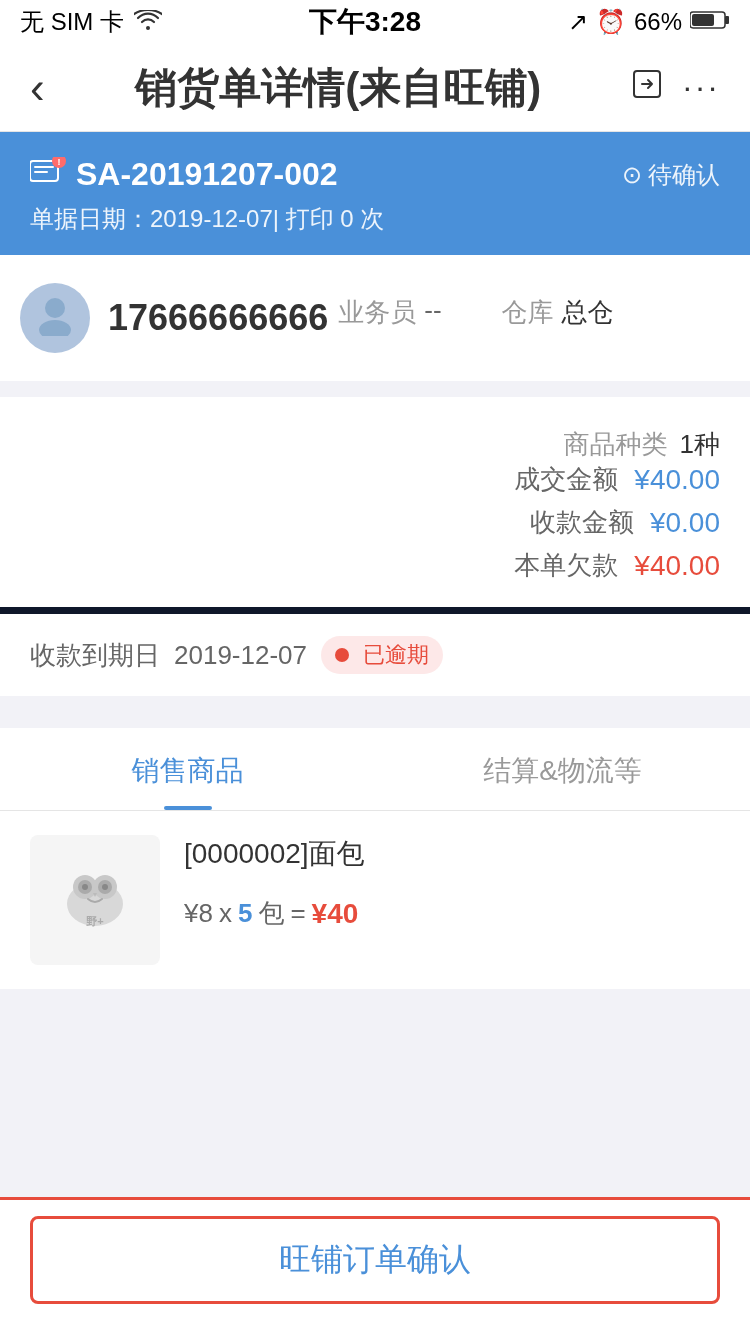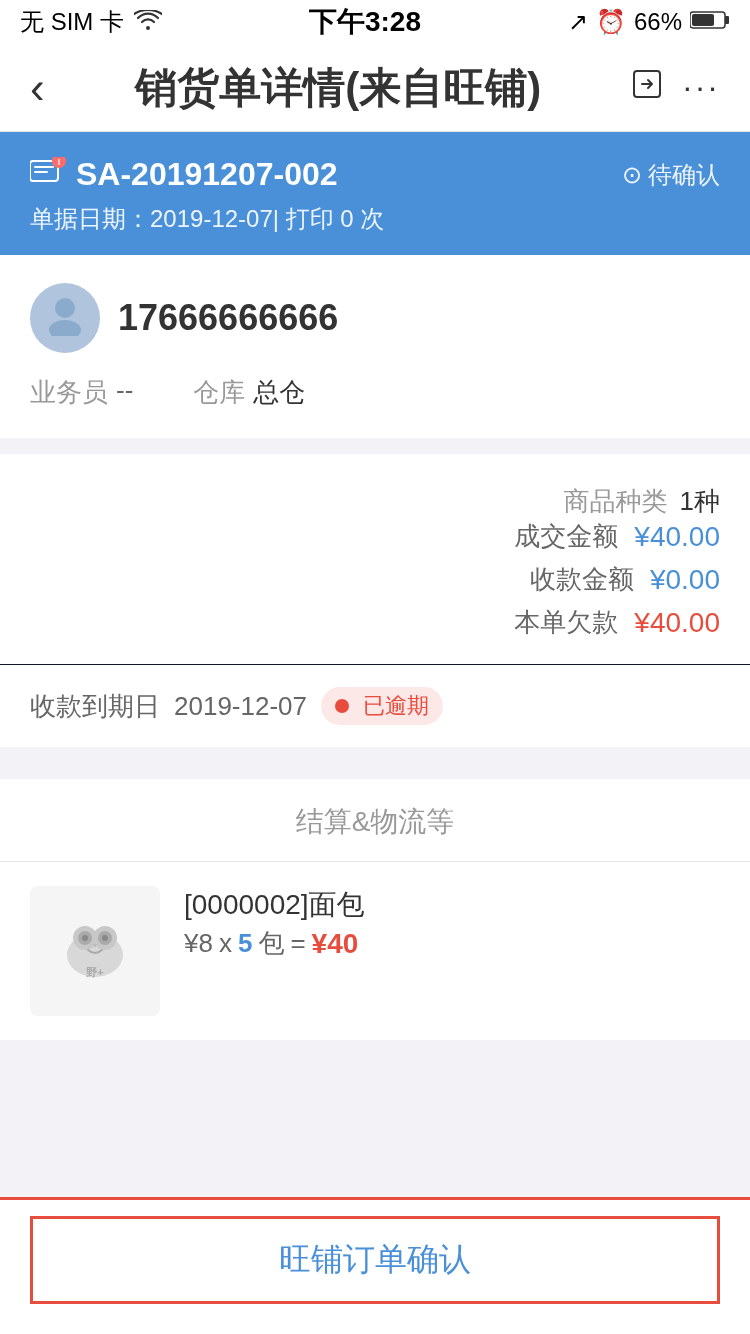--- a/index.html
+++ b/index.html
@@ -85,23 +85,23 @@
 
     
     .card {
       background: #fff;
       margin-bottom: 16px;
     }
 
     
     .customer-section {
       background: #fff;
-      padding: 28px 30px;
-      display: flex;
-      flex-direction: column;
+      padding: 28px 20px;
+      display: flex;
+      flex-direction: row;
       gap: 10px;
       margin-bottom: 0;
     }
     .customer-top {
       display: flex;
       align-items: center;
       gap: 18px;
     }
     .avatar {
       width: 70px;
@@ -182,21 +182,21 @@
 
     
     .due-section {
       background: #fff;
       padding: 22px 30px;
       font-size: 26px;
       color: #666;
       display: flex;
       align-items: center;
       gap: 14px;
-      border-top: 1px solid #0f172a;
+      border-top: 7px solid #0f172a;
     }
     .overdue-badge {
       background: #fde8e8;
       color: #e74c3c;
       border-radius: 20px;
       padding: 4px 14px;
       font-size: 22px;
       display: flex;
       align-items: center;
       gap: 14px;
@@ -263,21 +263,21 @@
       color: #b0b0b0;
       text-align: center;
     }
     .product-info {
       flex: 1;
     }
     .product-name {
       font-size: 28px;
       color: #333;
       font-weight: 500;
-      margin-bottom: 2px;
+      margin-bottom: 23px;
     }
     .product-price-row {
       font-size: 26px;
       color: #666;
       display: flex;
       align-items: center;
       gap: 6px;
     }
     .price-highlight { color: #4a90d9; font-weight: 600; }
     .price-total { color: #e74c3c; font-size: 28px; font-weight: 700; }
@@ -290,21 +290,21 @@
       width: 750px;
       background: #fff;
       padding: 16px 30px 30px;
       border-top: 3px solid #e74c3c;
     }
     .confirm-btn {
       width: 100%;
       height: 88px;
       background: #fff;
       border: 3px solid #e74c3c;
-      border-radius: 0;
+      border-radius: 8px;
       font-size: 32px;
       color: #4a90d9;
       font-weight: 500;
       cursor: pointer;
       display: flex;
       align-items: center;
       justify-content: center;
     }
 
     
@@ -436,20 +436,23 @@
   <span>2019-12-07</span>
   <span class="overdue-badge">
     <span class="overdue-dot"></span>
     <span>已逾期</span>
   </span>
 </div>
 
 <div class="divider"></div>
 
 <div class="tabs">
+  <div class="tab active">
+    <span>销售商品</span>
+  </div>
   <div class="tab">
     <span>结算&amp;物流等</span>
   </div>
 </div>
 
 <div class="card product-section">
   <div class="product-thumb">
     <div class="product-thumb-owl">
       <svg width="90" height="90" viewBox="0 0 90 90" fill="none">
         <ellipse cx="45" cy="55" rx="28" ry="22" fill="#d8d8d8"></ellipse>

